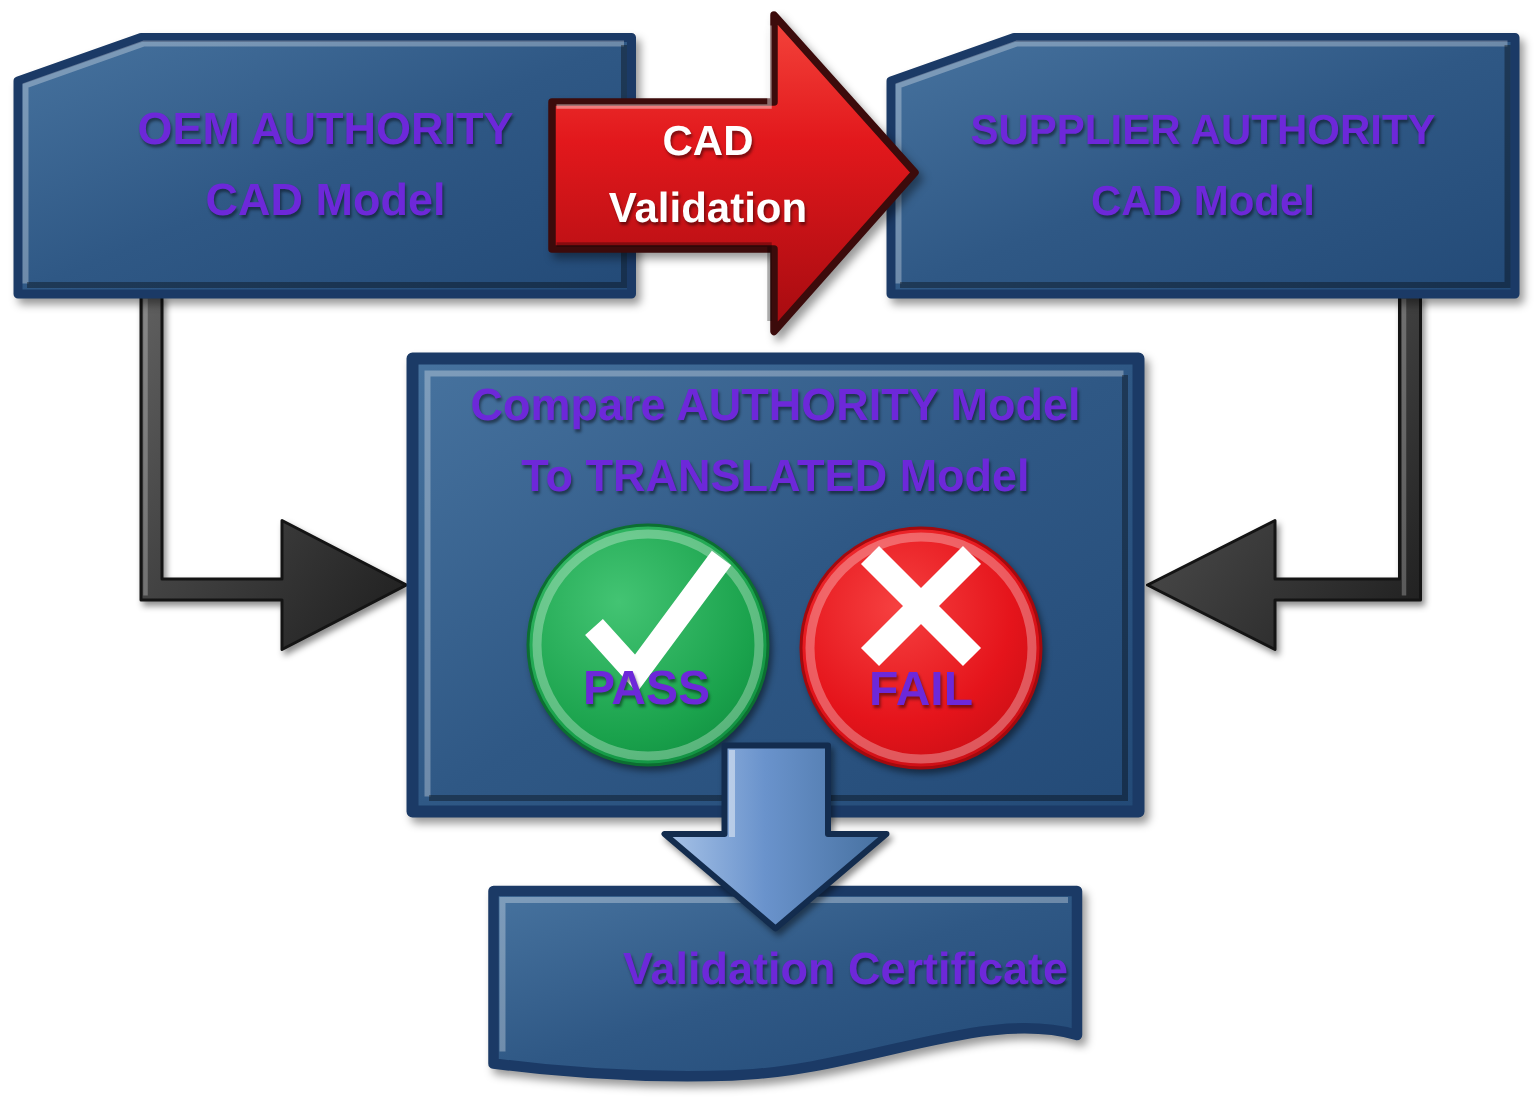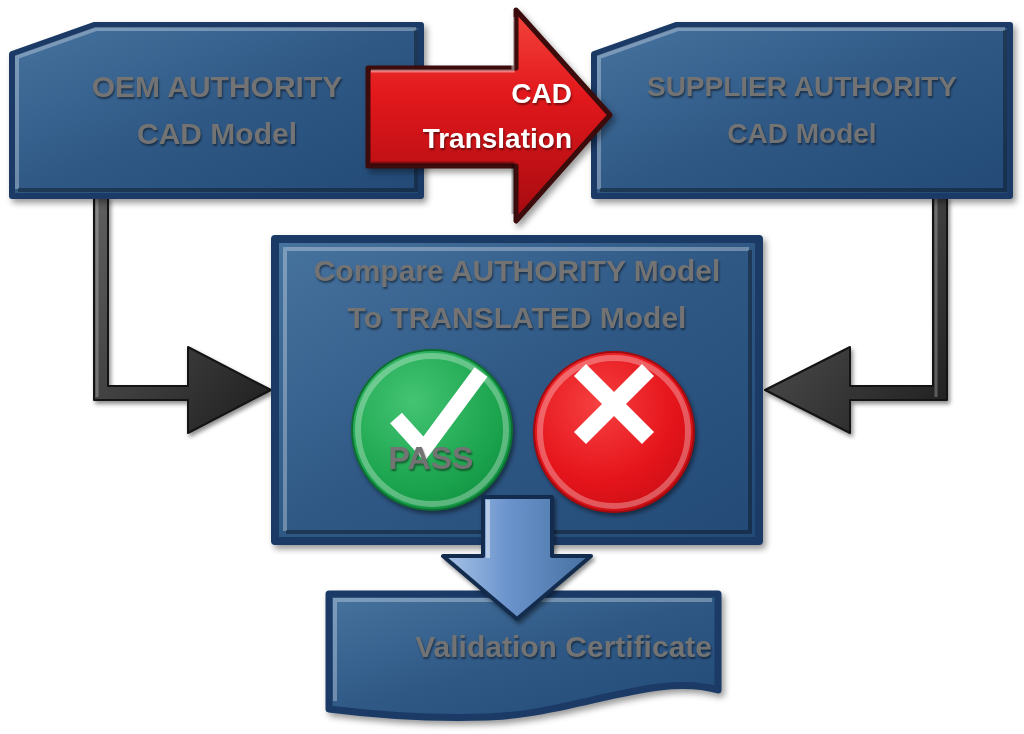--- a/index.html
+++ b/index.html
@@ -7,30 +7,30 @@
     position: relative;
     width: 1024px;
     height: 734px;
     background: #ffffff;
     overflow: hidden;
     font-family: "Liberation Sans", sans-serif;
   }
   .stage svg { position: absolute; left: 0; top: 0; }
   .label {
     position: absolute;
-    color: #737373;
+    color: #6d28d9;
     font-weight: bold;
     text-align: center;
     white-space: nowrap;
     text-shadow: 1px 2px 2px rgba(0,0,0,0.45);
     pointer-events: none;
   }
   .lbl-oem        { left: 12px;  top: 63px;  width: 410px; font-size: 30px; line-height: 47px; }
   .lbl-supplier   { left: 594px; top: 63px;  width: 416px; font-size: 28px; line-height: 47px; }
-  .lbl-translate  { left: 372px; top: 71px;  width: 200px; font-size: 28px; line-height: 45px; color:#fff;text-align:right; }
+  .lbl-translate  { left: 372px; top: 71px;  width: 200px; font-size: 28px; line-height: 45px; color:#fff; }
   .lbl-compare    { left: 276px; top: 247px; width: 482px; font-size: 30px; line-height: 47px; }
   .lbl-pass       { left: 371px; top: 440px; width: 120px; font-size: 32px; line-height: 36px; }
   .lbl-fail       { left: 554px; top: 441px; width: 120px; font-size: 32px; line-height: 36px; }
   .lbl-cert       { left: 332px; top: 629px; width: 380px; font-size: 30px; line-height: 36px; text-align: right; }
   .shadowed { filter: drop-shadow(3px 4px 3px rgba(0,0,0,0.40)); }
   .shadowed-sm { filter: drop-shadow(2px 3px 2px rgba(0,0,0,0.45)); }
 </style>
 </head>
 <body>
 
@@ -126,31 +126,32 @@
     </g>
   </svg>
 
   <div class="label lbl-oem">
     <div>OEM AUTHORITY</div>
     <div>CAD Model</div>
   </div>
 
   <div class="label lbl-translate">
     <div>CAD</div>
-    <div>Translation</div>
+    <div>Validation</div>
   </div>
 
   <div class="label lbl-supplier">
     <div>SUPPLIER AUTHORITY</div>
     <div>CAD Model</div>
   </div>
 
   <div class="label lbl-compare">
     <div>Compare AUTHORITY Model</div>
     <div>To TRANSLATED Model</div>
   </div>
 
   <div class="label lbl-pass">PASS</div>
 
+  <div class="label lbl-fail">FAIL</div>
 
   <div class="label lbl-cert">Validation Certificate</div>
 
 </div>
 
 </body></html>

